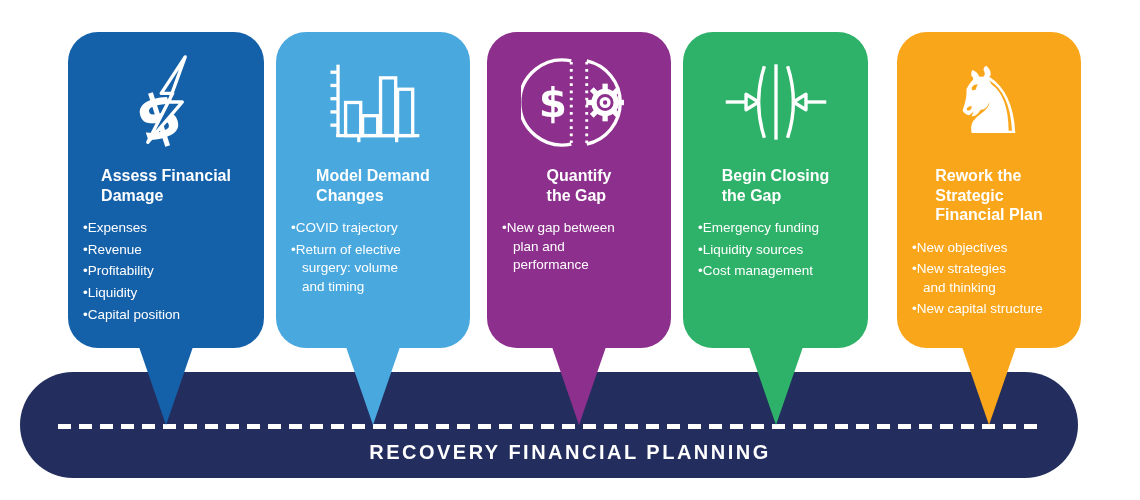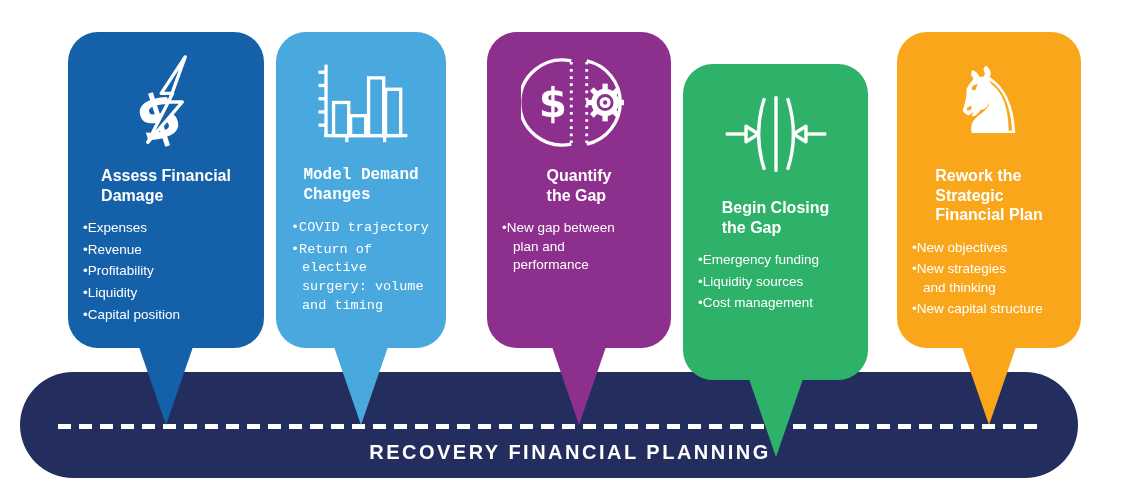--- a/index.html
+++ b/index.html
@@ -19,23 +19,23 @@
   .timeline-label{
     position:absolute;left:0;top:441px;width:100%;text-align:center;z-index:2;
     color:#ffffff;font-size:20px;font-weight:bold;letter-spacing:2.5px;
   }
   
   .card{
     position:absolute;top:32px;height:316px;border-radius:30px;z-index:3;
     color:#ffffff;display:flex;flex-direction:column;align-items:center;
   }
   .c1{left:68px;width:196px;background:#1561a9;}
-  .c2{left:276px;width:170px;background:#49a8de;font-family:Liberation Mono, monospace;}
+  .c2{left:276px;width:194px;background:#49a8de;}
   .c3{left:487px;width:184px;background:#8d2f8c;}
-  .c4{left:683px;width:185px;background:#2eb169;margin-top:32px;}
+  .c4{left:683px;width:185px;background:#2eb169;}
   .c5{left:897px;width:184px;background:#faa61a;}
   .tail{
     position:absolute;top:312px;left:50%;transform:translateX(-50%);
     width:0;height:0;border-left:28px solid transparent;border-right:28px solid transparent;
     border-top:81px solid #000;
   }
   .c1 .tail{border-top-color:#1561a9;}
   .c2 .tail{border-top-color:#49a8de;}
   .c3 .tail{border-top-color:#8d2f8c;}
   .c4 .tail{border-top-color:#2eb169;}

